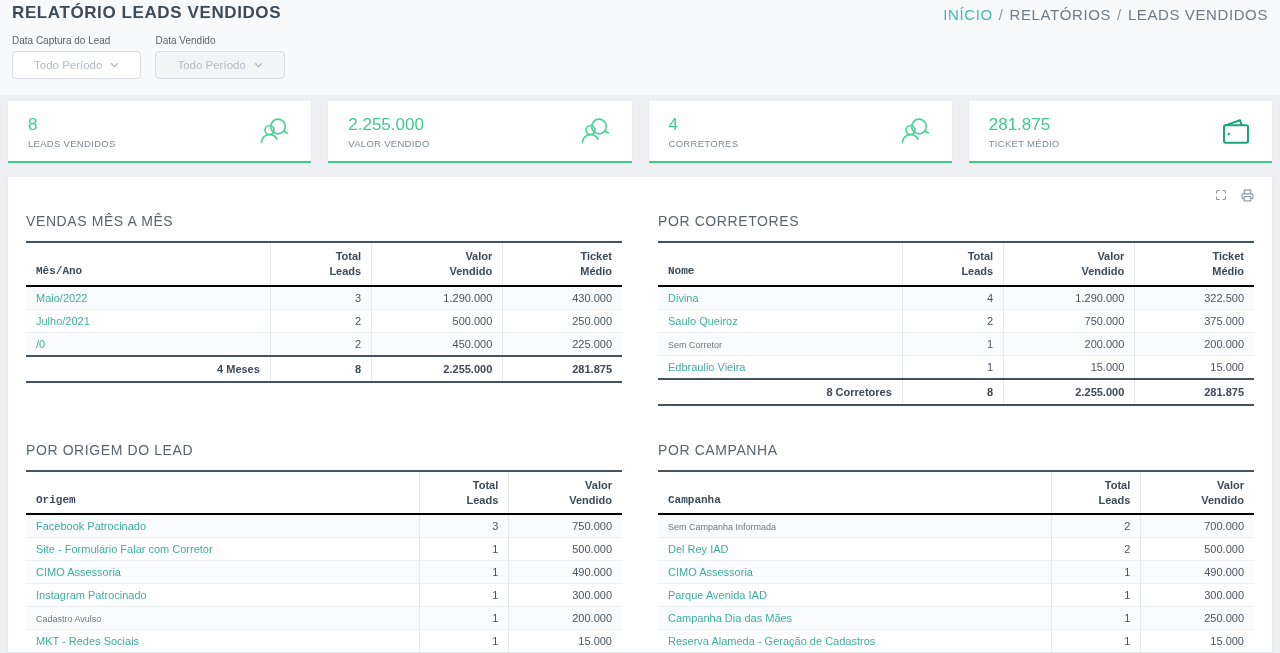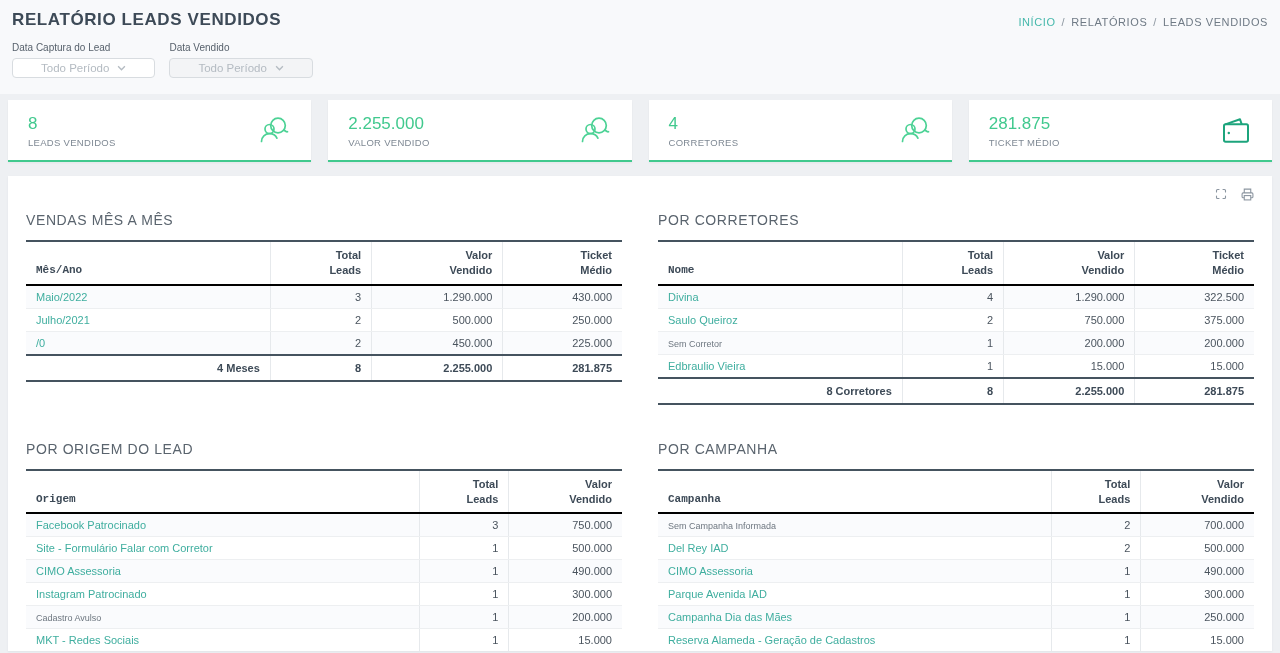--- a/index.html
+++ b/index.html
@@ -1,29 +1,29 @@
 <!DOCTYPE html>
 <html><head>
 <meta charset="utf-8">
 <style>
   * { box-sizing: border-box; margin: 0; padding: 0; }
   html,body { width:1280px; height:653px; overflow:hidden; }
   body { background:#eef0f3; font-family:"Liberation Sans", sans-serif; color:#4a545e; }
 
   .top-section { background:#f8f9fb; padding:0 12px; }
-  .topbar { display:flex; justify-content:space-between; align-items:center; padding-top:10px; }
+  .topbar { display:flex; justify-content:space-between; align-items:flex-end; padding-top:2px; }
   .page-title { font-size:17px; font-weight:700; letter-spacing:.6px; color:#3d4a57; }
-  .breadcrumb { margin-top:4px; font-size:11px; letter-spacing:.6px; text-transform:uppercase; color:#6f7a85; display:flex; gap:6px; align-items:center; }
+  .breadcrumb { margin-top:4px; font-size:15px; letter-spacing:.6px; text-transform:uppercase; color:#6f7a85; display:flex; gap:6px; align-items:center; }
   .bc-item { color:#6f7a85; cursor:pointer; }
   .bc-item.active { color:#45b8ab; }
   .bc-sep { color:#8d97a1; }
 
   .filters { display:flex; gap:14px; padding:12px 0 16px; }
   .filter-label { font-size:10px; color:#57616c; margin-bottom:5px; }
-  .filter-btn { display:inline-flex; align-items:center; gap:8px; height:20px; padding:0 28px;
+  .filter-btn { display:inline-flex; align-items:center; gap:8px; height:28px; padding:0 21px;
     border:1px solid #d8dce0; border-radius:4px; background:#fff; color:#b4bbc2; font-size:11.5px;
     font-family:"Liberation Sans", sans-serif; cursor:pointer; }
   .filter-btn.muted { background:#f3f4f6; }
   .filter-btn .chev { width:9px; height:6px; }
 
   .stats-row { display:grid; grid-template-columns:repeat(4,1fr); gap:17px; padding:6px 8px 14px; }
   .stat-card { background:#fff; border-bottom:2px solid #41c98e; height:62px; padding:10px 20px 8px;
     display:flex; justify-content:space-between; align-items:center; box-shadow:0 1px 2px rgba(40,50,60,.05); }
   .stat-value { font-size:17px; color:#41c98e; line-height:1.15; }
   .stat-label { font-size:9.5px; letter-spacing:.3px; color:#7e8893; margin-top:3px; text-transform:uppercase; }

